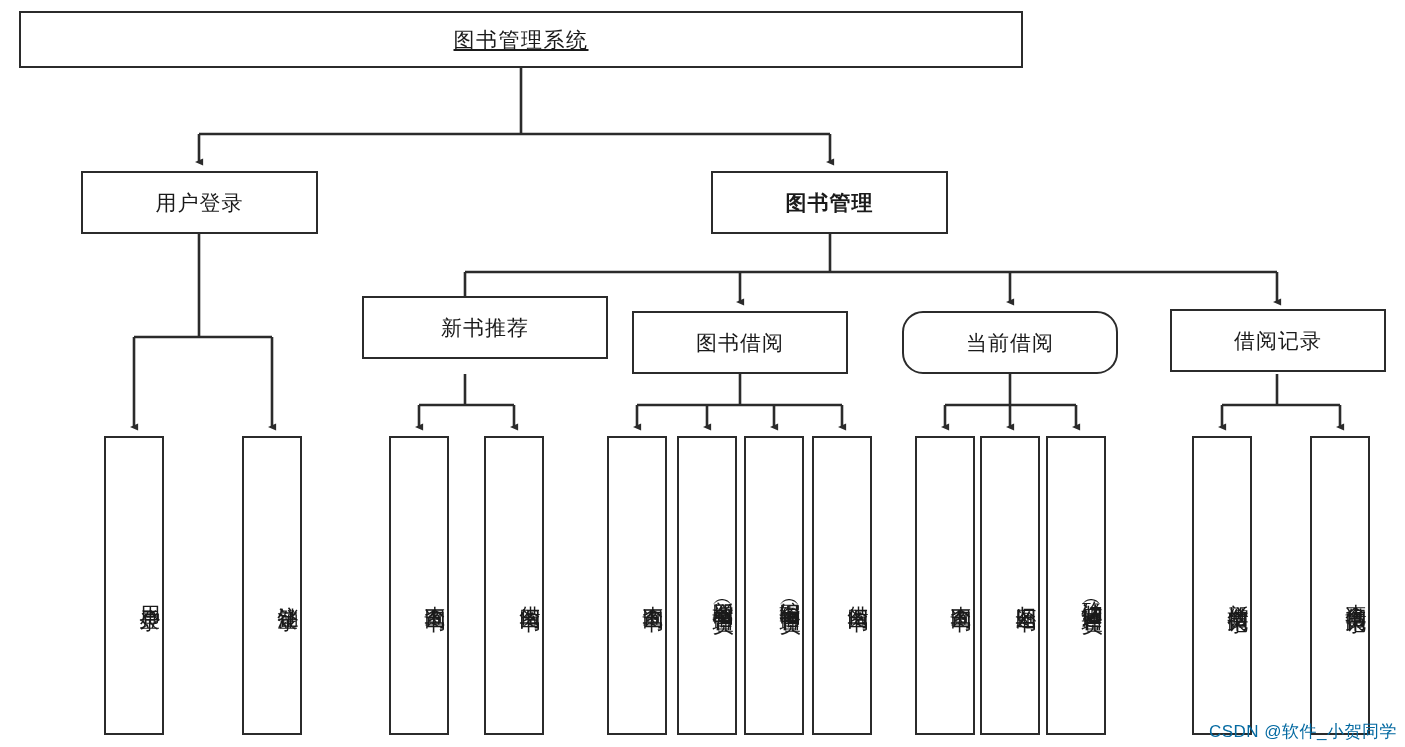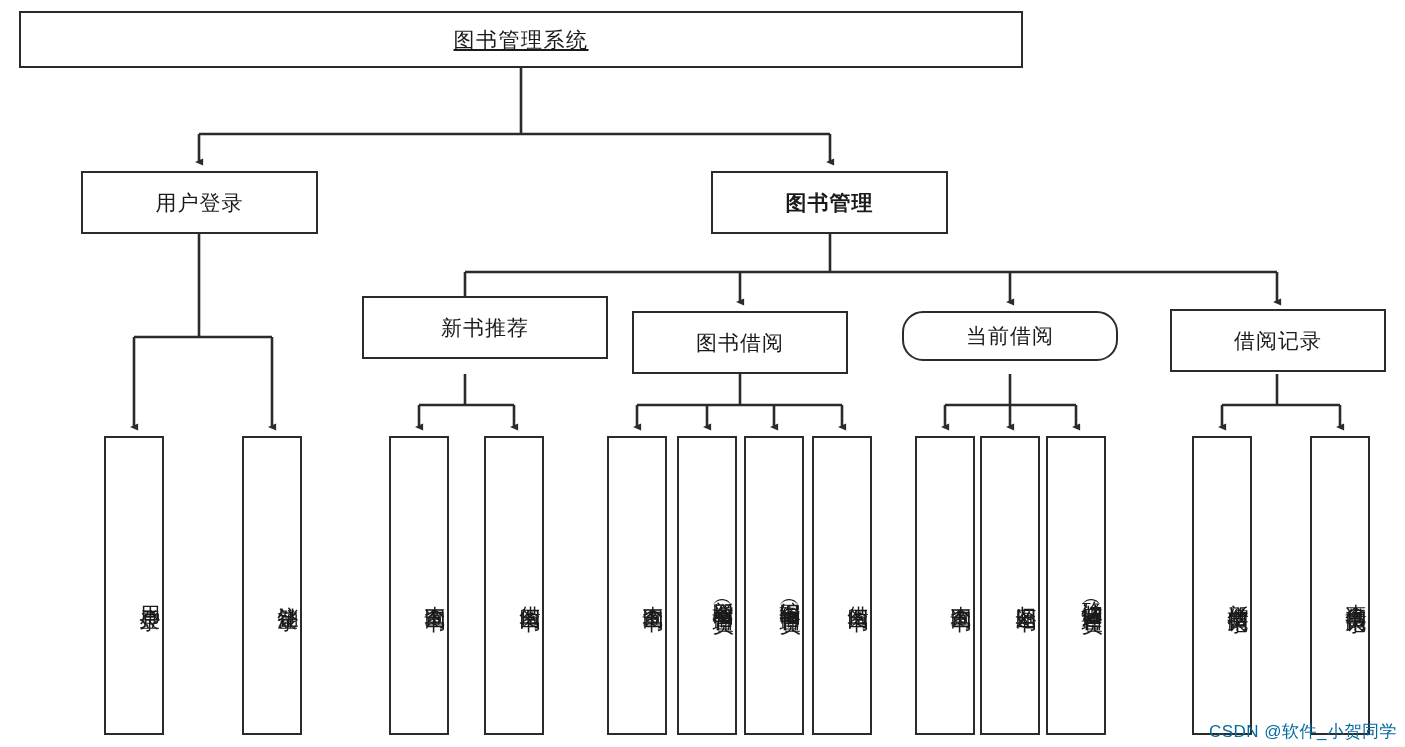--- a/index.html
+++ b/index.html
@@ -106,21 +106,21 @@
   <div class="node horiz" style="left:711px;top:171px;width:237px;height:63px;font-weight:bold;">
     <span>图书管理</span>
   </div>
 
   <div class="node horiz" style="left:362px;top:296px;width:246px;height:63px;">
     <span>新书推荐</span>
   </div>
   <div class="node horiz" style="left:632px;top:311px;width:216px;height:63px;">
     <span>图书借阅</span>
   </div>
-  <div class="node horiz" style="left:902px;top:311px;width:216px;height:50px;border-radius:21px;">
+  <div class="node horiz" style="left:902px;top:311px;width:216px;height:63px;border-radius:21px;">
     <span>当前借阅</span>
   </div>
   <div class="node horiz" style="left:1170px;top:309px;width:216px;height:63px;">
     <span>借阅记录</span>
   </div>
 
   <div class="node vert" style="left:104px;top:436px;width:60px;height:299px;">
     <span>用户登录</span>
   </div>
   <div class="node vert" style="left:242px;top:436px;width:60px;height:299px;">

